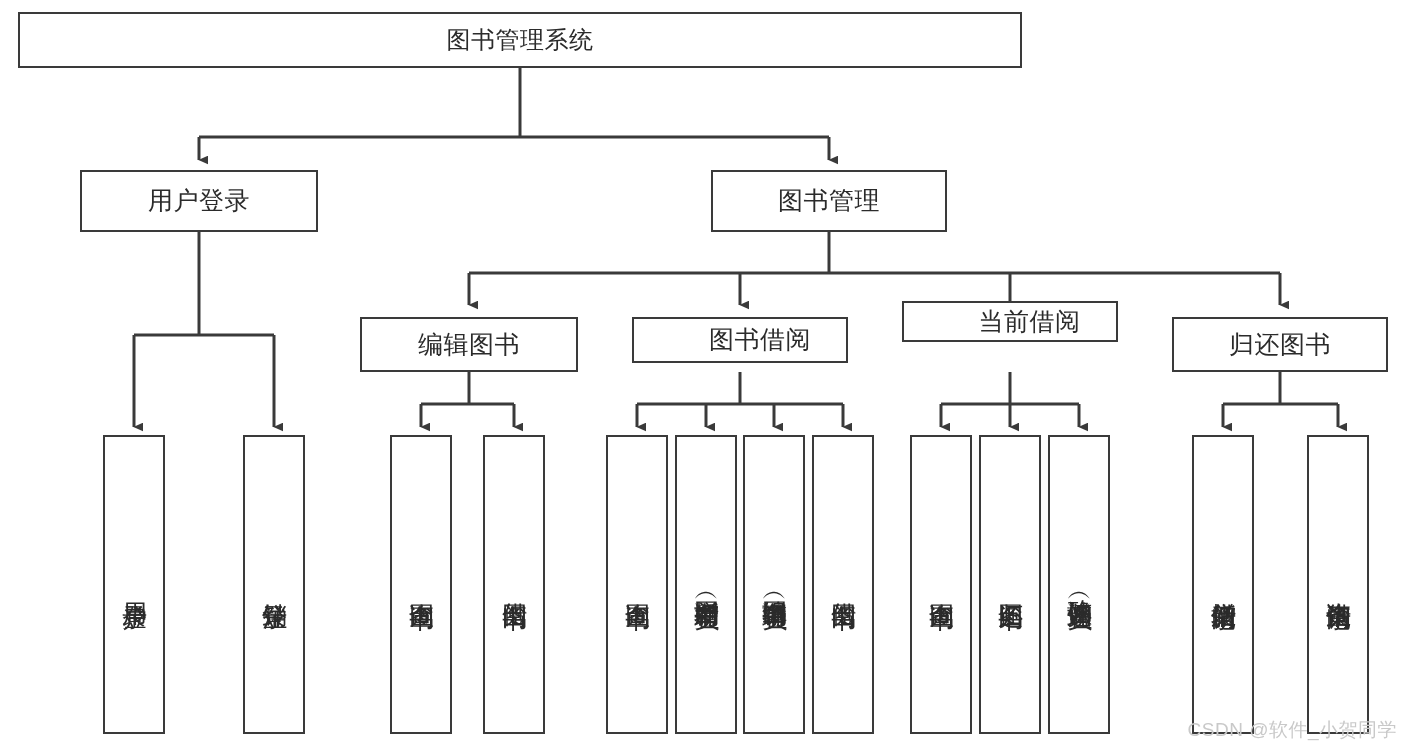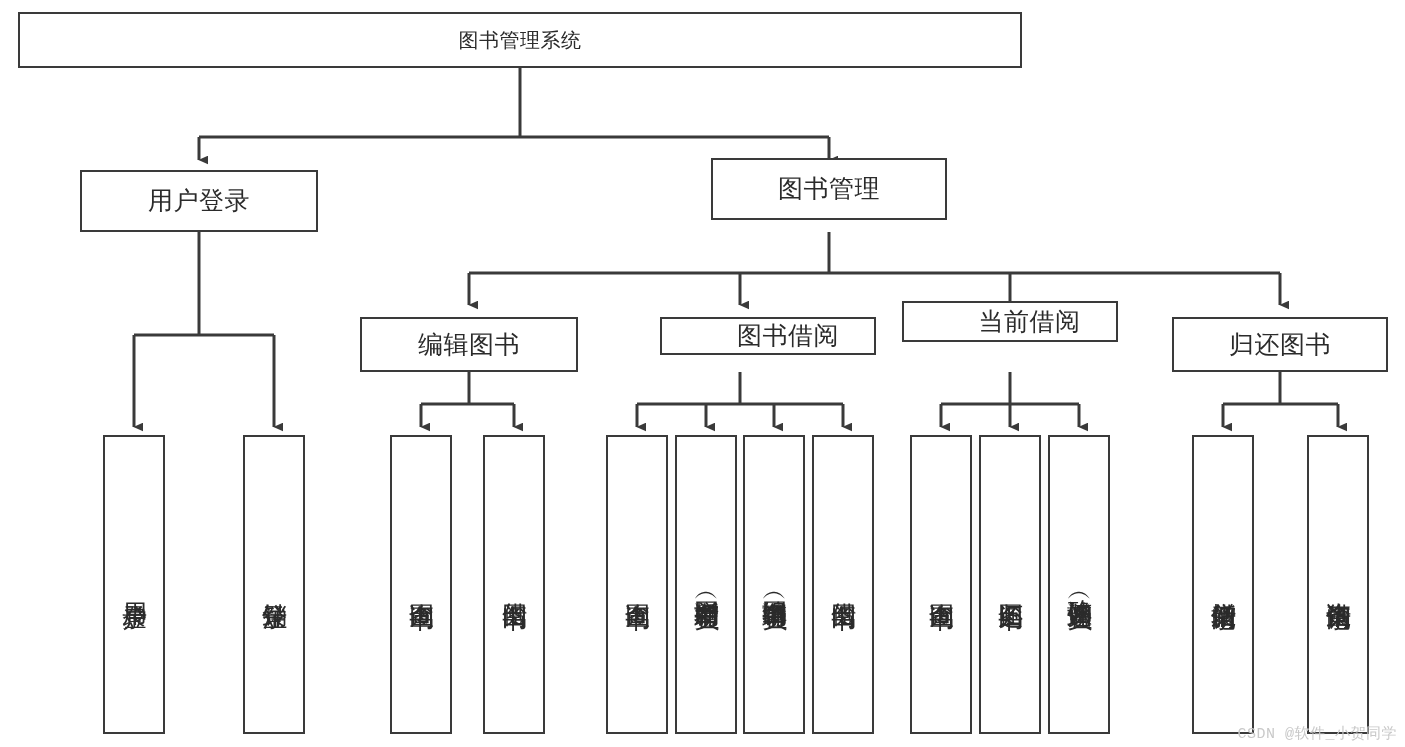--- a/index.html
+++ b/index.html
@@ -40,45 +40,45 @@
     display: block;
     text-align: center;
     line-height: 1.12;
     letter-spacing: 0.5px;
   }
   
   .node.horiz .node-label {
     writing-mode: horizontal-tb;
     font-size: 25px;
   }
-  .node.root .node-label { font-size: 20px; }
+  .node.root .node-label { font-size: 24px; }
   
   .node.vert {
     align-items: center;
     justify-content: center;
     padding: 6px 0;
   }
   .node.vert .node-label {
     writing-mode: vertical-rl;
     text-orientation: upright;
     font-size: 25px;
     line-height: 1.06;
     letter-spacing: 1px;
     max-height: 100%;
   }
   #watermark {
     position: absolute;
     right: 8px;
     bottom: 4px;
-    font-size: 15px;
+    font-size: 19px;
     color: #c9c9c9;
     letter-spacing: 0.5px;
     z-index: 5;
     white-space: nowrap;
-    font-family: Liberation Mono, monospace;
+    font-family: Liberation Sans, sans-serif;
   }
 </style>
 </head>
 <body>
 
 <div id="diagram-root">
 
   <svg id="edges-layer" viewBox="0 0 1405 747" xmlns="http://www.w3.org/2000/svg">
     <defs>
       <marker id="arrowhead" markerWidth="9" markerHeight="10" refX="4.5" refY="9.4" orient="auto" markerUnits="userSpaceOnUse">
@@ -129,28 +129,28 @@
     </g>
   </svg>
 
   <div class="node horiz root" style="left:18px; top:12px; width:1004px; height:56px;">
     <span class="node-label">图书管理系统</span>
   </div>
 
   <div class="node horiz" style="left:80px; top:170px; width:238px; height:62px;">
     <span class="node-label">用户登录</span>
   </div>
-  <div class="node horiz" style="left:711px; top:158px; width:236px; height:62px;">
+  <div class="node horiz" style="left:711px; top:170px; width:236px; height:62px;">
     <span class="node-label">图书管理</span>
   </div>
 
   <div class="node horiz" style="left:360px; top:317px; width:218px; height:55px;">
     <span class="node-label">编辑图书</span>
   </div>
-  <div class="node horiz" style="left:660px; top:317px; width:216px; height:38px;padding-left:40px;">
+  <div class="node horiz" style="left:632px; top:317px; width:216px; height:46px;padding-left:40px;">
     <span class="node-label">图书借阅</span>
   </div>
   <div class="node horiz" style="left:902px; top:301px; width:216px; height:41px;padding-left:39px;">
     <span class="node-label">当前借阅</span>
   </div>
   <div class="node horiz" style="left:1172px; top:317px; width:216px; height:55px;">
     <span class="node-label">归还图书</span>
   </div>
 
   <div class="node vert" style="left:103px; top:435px; width:62px; height:299px;">

